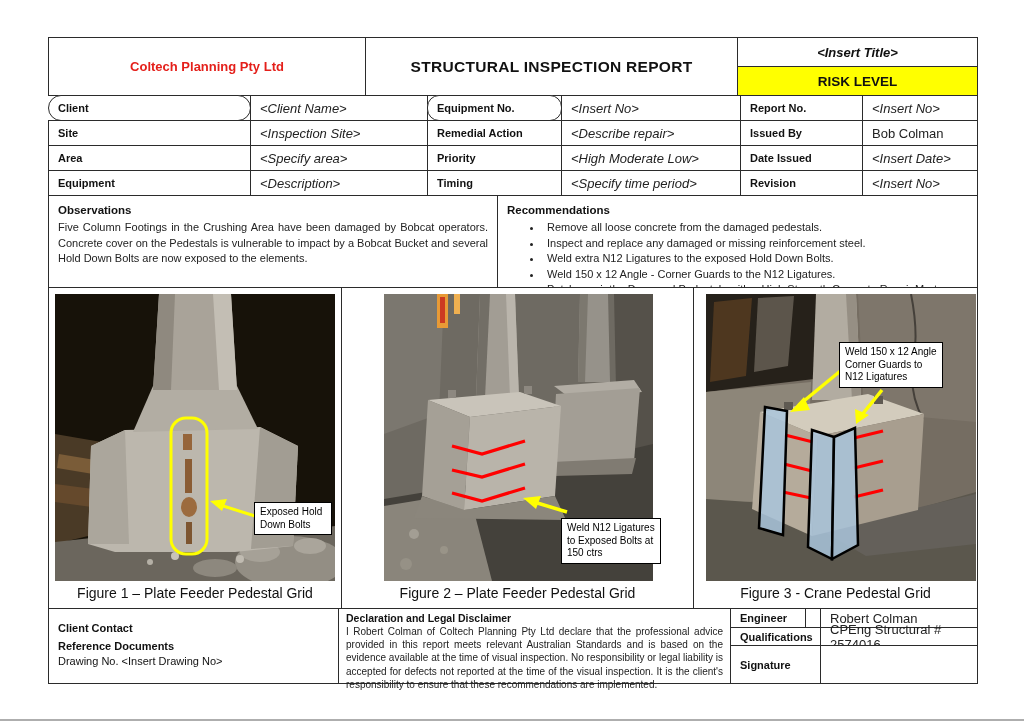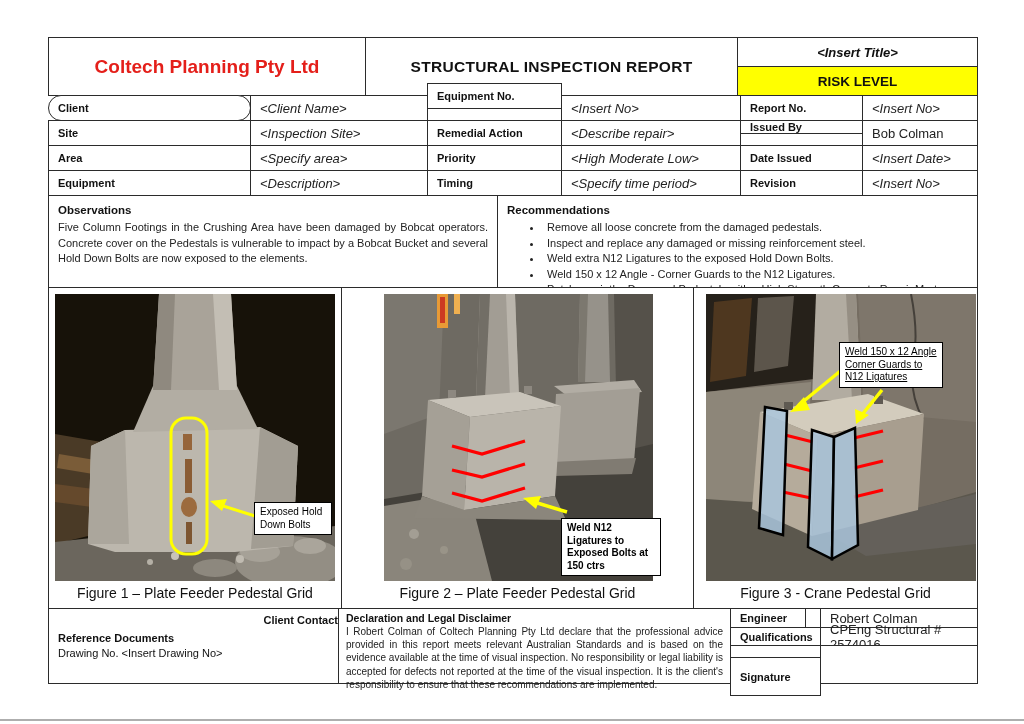--- a/index.html
+++ b/index.html
@@ -2,21 +2,21 @@
 <html style="--accent-red: #e41f1a; --risk-yellow: #ffff00;"><head>
 <meta charset="utf-8">
 <style>
   html,body{margin:0;padding:0;background:#ffffff;}
   .page{position:relative;width:1024px;height:724px;background:#ffffff;overflow:hidden;
         font-family:"Liberation Sans","DejaVu Sans",sans-serif;color:#1a1a1a;}
   .doc{position:absolute;left:48px;top:37px;width:930px;height:647px;}
   .cell{position:absolute;border:1px solid #2b2b2b;box-sizing:border-box;background:#fff;}
   
   .company{display:flex;align-items:center;justify-content:center;height:100%;
-           font-size:19px;font-weight:bold;color:var(--accent-red,#e41f1a);}
+           font-size:13px;font-weight:bold;color:var(--accent-red,#e41f1a);}
   .report-title{display:flex;align-items:center;justify-content:center;height:100%;
            font-size:15.5px;font-weight:bold;letter-spacing:.3px;color:#111;}
   .insert-title{display:flex;align-items:center;justify-content:center;height:100%;
            font-size:13px;font-weight:bold;font-style:italic;color:#111;}
   .risk{display:flex;align-items:center;justify-content:center;height:100%;
            font-size:13.5px;font-weight:bold;background:var(--risk-yellow,#ffff00);color:#111;}
   
   .lbl{font-size:11px;font-weight:bold;display:flex;align-items:center;padding-left:9px;color:#111;}
   .val{font-size:13px;font-style:italic;display:flex;align-items:center;padding-left:9px;color:#222;}
   .val.plain{font-style:normal;}
@@ -54,30 +54,30 @@
     </div>
     <div class="cell" style="left:689px;top:0;width:241px;height:30px;">
       <div class="insert-title">&lt;Insert Title&gt;</div>
     </div>
     <div class="cell" style="left:689px;top:29px;width:241px;height:30px;">
       <div class="risk">RISK LEVEL</div>
     </div>
 
     <div class="cell lbl" style="left:0;top:58px;width:203px;height:26px;border-radius:13px;">Client</div>
     <div class="cell val" style="left:202px;top:58px;width:178px;height:26px;">&lt;Client Name&gt;</div>
-    <div class="cell lbl" style="left:379px;top:46px;width:135px;height:26px;">Equipment No.</div>
+    <div class="cell lbl" style="left:379px;top:58px;width:135px;height:26px;border-radius:12px;">Equipment No.</div>
     <div class="cell val" style="left:513px;top:58px;width:180px;height:26px;">&lt;Insert No&gt;</div>
     <div class="cell lbl" style="left:692px;top:58px;width:123px;height:26px;">Report No.</div>
     <div class="cell val" style="left:814px;top:58px;width:116px;height:26px;">&lt;Insert No&gt;</div>
 
     <div class="cell lbl" style="left:0;top:83px;width:203px;height:26px;">Site</div>
     <div class="cell val" style="left:202px;top:83px;width:178px;height:26px;">&lt;Inspection Site&gt;</div>
     <div class="cell lbl" style="left:379px;top:83px;width:135px;height:26px;">Remedial Action</div>
     <div class="cell val" style="left:513px;top:83px;width:180px;height:26px;">&lt;Describe repair&gt;</div>
-    <div class="cell lbl" style="left:692px;top:83px;width:123px;height:14px;">Issued By</div>
+    <div class="cell lbl" style="left:692px;top:83px;width:123px;height:26px;">Issued By</div>
     <div class="cell val plain" style="left:814px;top:83px;width:116px;height:26px;">Bob Colman</div>
 
     <div class="cell lbl" style="left:0;top:108px;width:203px;height:26px;">Area</div>
     <div class="cell val" style="left:202px;top:108px;width:178px;height:26px;">&lt;Specify area&gt;</div>
     <div class="cell lbl" style="left:379px;top:108px;width:135px;height:26px;">Priority</div>
     <div class="cell val" style="left:513px;top:108px;width:180px;height:26px;">&lt;High Moderate Low&gt;</div>
     <div class="cell lbl" style="left:692px;top:108px;width:123px;height:26px;">Date Issued</div>
     <div class="cell val" style="left:814px;top:108px;width:116px;height:26px;">&lt;Insert Date&gt;</div>
 
     <div class="cell lbl" style="left:0;top:133px;width:203px;height:26px;">Equipment</div>
@@ -170,21 +170,21 @@
           <g stroke="#ff0000" stroke-width="3.2" fill="none">
             <path d="M68,152 L98,160 L141,147"></path>
             <path d="M68,176 L98,183 L141,170"></path>
             <path d="M68,199 L98,207 L141,194"></path>
           </g>
           <g>
             <line x1="183" y1="218" x2="150" y2="208" stroke="#ffff00" stroke-width="3.5"></line>
             <polygon points="139,204 157,202 152,215" fill="#ffff00"></polygon>
           </g>
         </svg>
-        <div class="callout" style="left:177px;top:224px;width:100px;font-weight:bold;">Weld N12 Ligatures to Exposed Bolts at 150 ctrs</div>
+        <div class="callout" style="left:177px;top:224px;width:100px;">Weld N12 Ligatures to Exposed Bolts at 150 ctrs</div>
       </div>
       <div class="caption">Figure 2 – Plate Feeder Pedestal Grid</div>
     </div>
 
     <div class="cell" style="left:645px;top:250px;width:285px;height:322px;overflow:visible;">
       <div class="photo" style="left:12px;top:6px;width:270px;height:287px;">
         <svg width="270" height="287" viewBox="0 0 270 287">
           <rect width="270" height="287" fill="#756d62"></rect>
           <polygon points="0,0 118,0 108,85 0,98" fill="#26211a"></polygon>
           <polygon points="8,8 46,4 40,82 4,88" fill="#4e371f"></polygon>
@@ -214,39 +214,39 @@
             <polygon points="106,136 128,143 126,265 102,253"></polygon>
             <polygon points="128,143 149,134 152,251 126,265"></polygon>
           </g>
           <g>
             <line x1="138" y1="74" x2="93" y2="111" stroke="#ffff00" stroke-width="3.5"></line>
             <polygon points="84,118 98,103 104,116" fill="#ffff00"></polygon>
             <line x1="176" y1="96" x2="155" y2="122" stroke="#ffff00" stroke-width="3.5"></line>
             <polygon points="150,130 149,115 163,121" fill="#ffff00"></polygon>
           </g>
         </svg>
-        <div class="callout" style="left:133px;top:48px;width:104px;text-decoration:underline;">Weld 150 x 12 Angle Corner Guards to N12 Ligatures</div>
+        <div class="callout" style="left:133px;top:48px;width:104px;">Weld 150 x 12 Angle Corner Guards to N12 Ligatures</div>
       </div>
       <div class="caption">Figure 3 - Crane Pedestal Grid</div>
     </div>
 
     <div class="cell" style="left:0;top:571px;width:291px;height:76px;">
-      <div class="foot-line foot-bold" style="margin-top:5px;text-align:right;">Client Contact</div>
+      <div class="foot-line foot-bold" style="margin-top:13px;">Client Contact</div>
       <div class="foot-line foot-bold" style="margin-top:6px;">Reference Documents</div>
       <div class="foot-line" style="margin-top:3px;">
         <span>Drawing No.</span>
         <span class="drawing-ital"> &lt;Insert Drawing No&gt;</span>
       </div>
     </div>
     <div class="cell" style="left:290px;top:571px;width:393px;height:76px;padding:0 7px;">
       <div class="disc-title">Declaration and Legal Disclaimer</div>
       <div class="disc-body">I Robert Colman of Coltech Planning Pty Ltd declare that the professional advice provided in this report meets relevant Australian Standards and is based on the evidence available at the time of visual inspection. No responsibility or legal liability is accepted for defects not reported at the time of the visual inspection. It is the client's responsibility to ensure that these recommendations are implemented.</div>
     </div>
     <div class="cell lbl" style="left:682px;top:571px;width:76px;height:20px;">Engineer</div>
     <div class="cell val plain" style="left:772px;top:571px;width:158px;height:20px;">Robert Colman</div>
     <div class="cell lbl" style="left:682px;top:590px;width:91px;height:19px;">Qualifications</div>
     <div class="cell val plain" style="left:772px;top:590px;width:158px;height:19px;">CPEng Structural # 2574016</div>
-    <div class="cell lbl" style="left:682px;top:608px;width:91px;height:39px;margin-top:12px;">Signature</div>
+    <div class="cell lbl" style="left:682px;top:608px;width:91px;height:39px;">Signature</div>
     <div class="cell" style="left:772px;top:608px;width:158px;height:39px;"></div>
 
   </div>
   <div class="bottom-line"></div>
 </div>
 
 </body></html>

